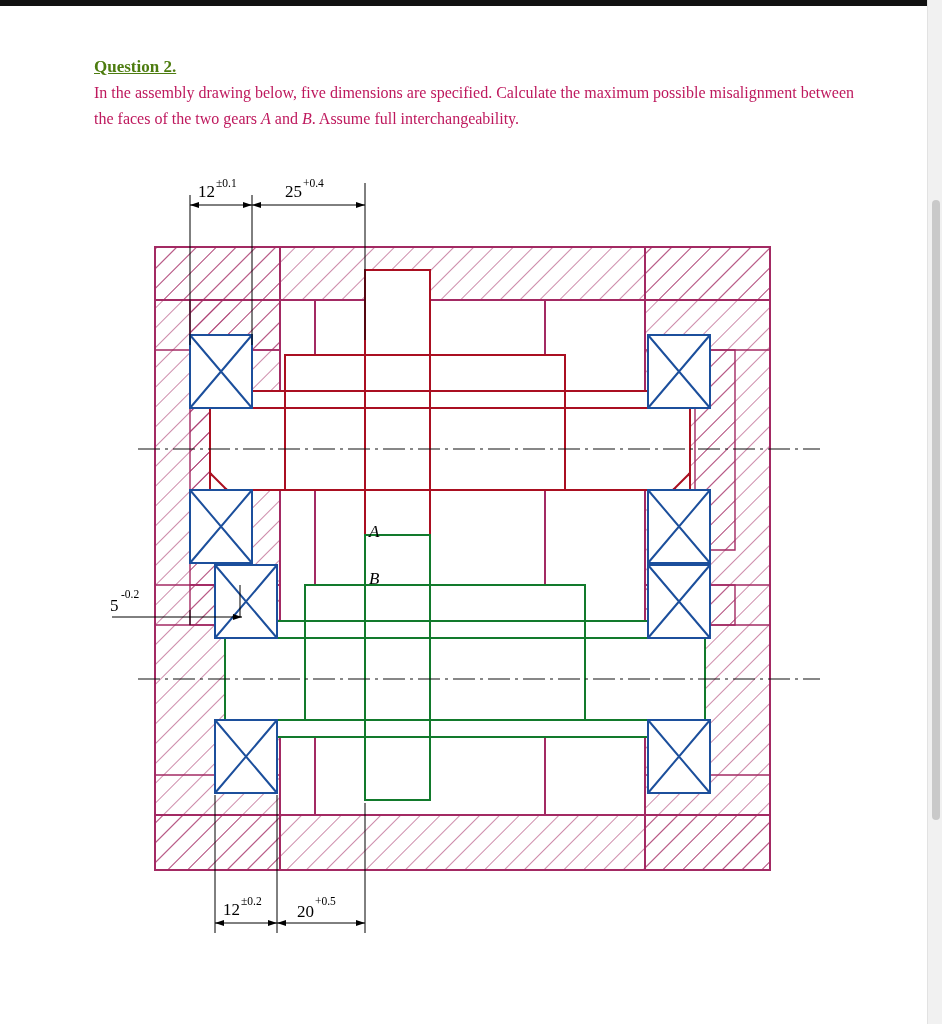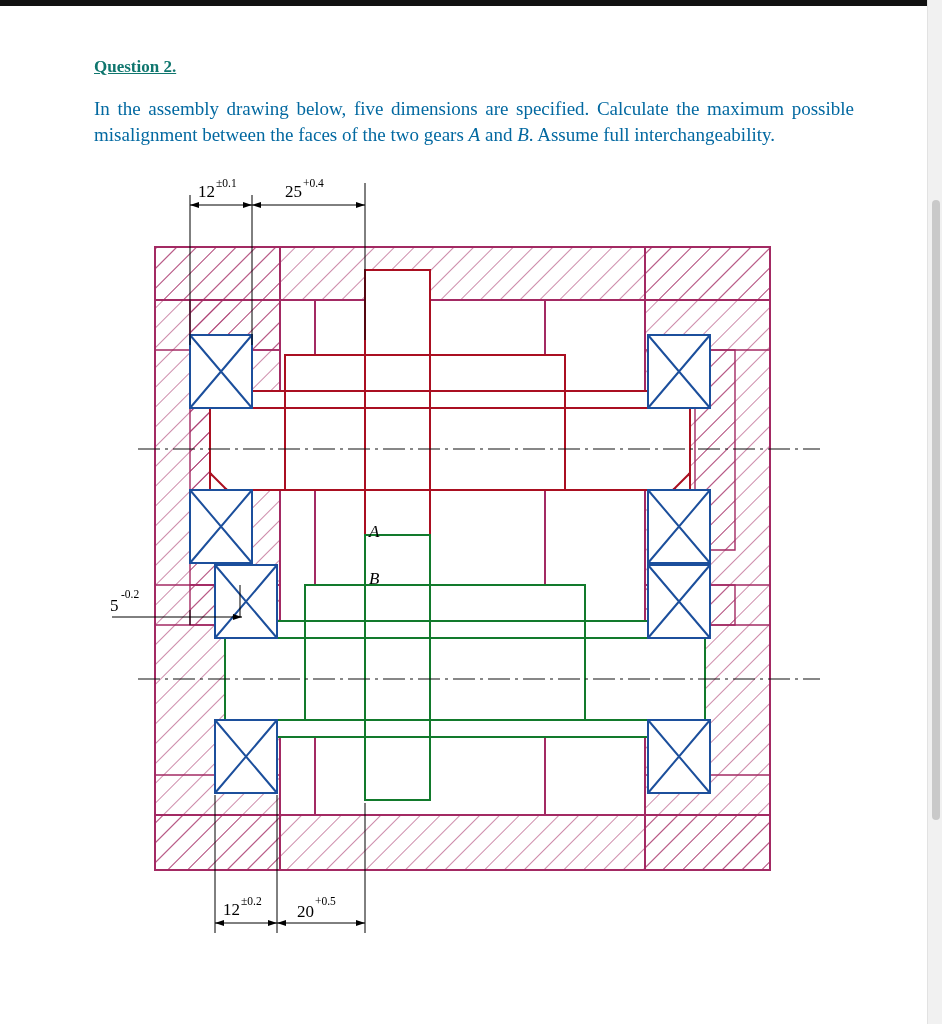--- a/index.html
+++ b/index.html
@@ -46,31 +46,31 @@
     background: #c9c9c9;
     border-radius: 4px;
   }
   .qtitle {
     position: absolute;
     left: 94px;
     top: 57px;
     font-size: 17px;
     font-weight: bold;
     text-decoration: underline;
-    color: #0f766e;
+    color: #4d7c0f;
   }
   .qtext {
     position: absolute;
     left: 94px;
-    top: 96px;
+    top: 80px;
     width: 760px;
-    font-size: 19px;
+    font-size: 16px;
     line-height: 26px;
     text-align: justify;
-    color: #0369a1;
+    color: #be185d;
   }
   .qtext i { font-style: italic; }
 
   .drawing {
     position: absolute;
     left: 90px;
     top: 155px;
     width: 780px;
     height: 790px;
     text-decoration: underline;

